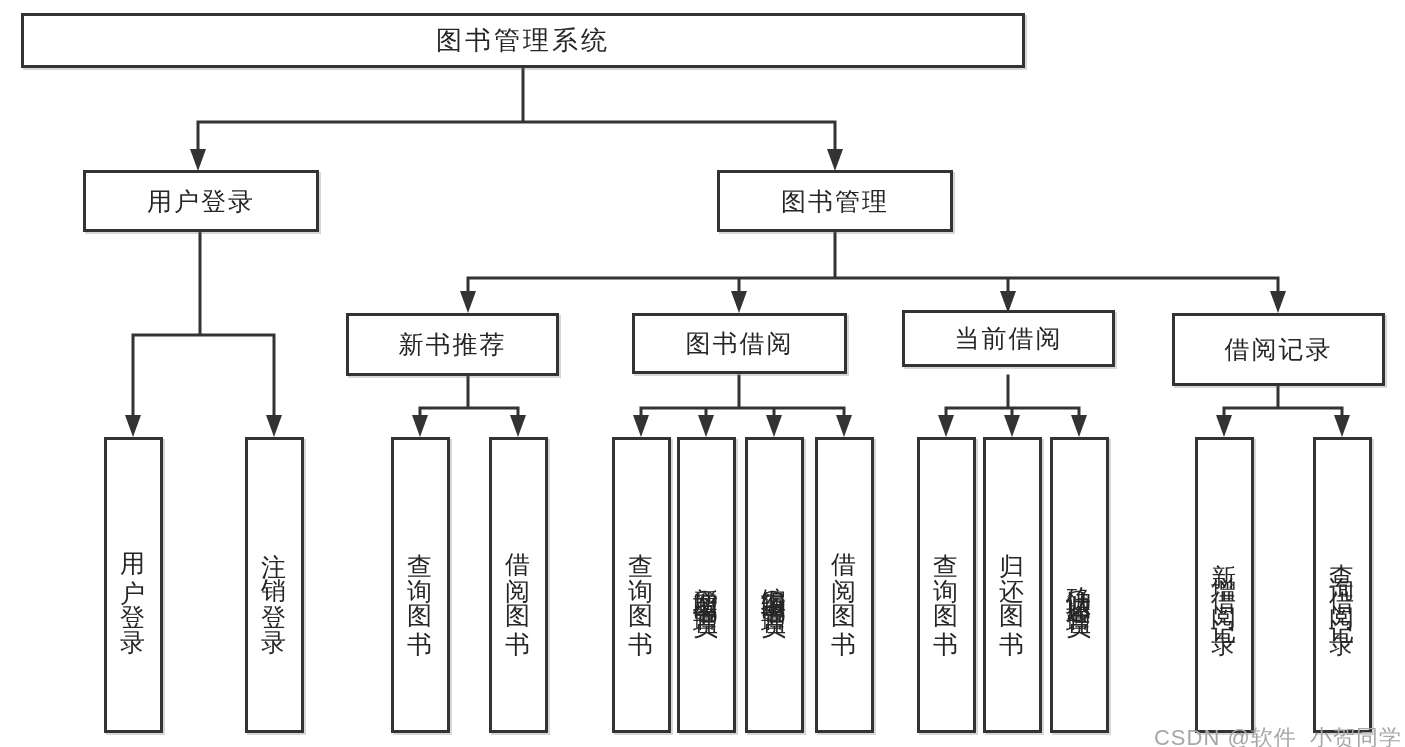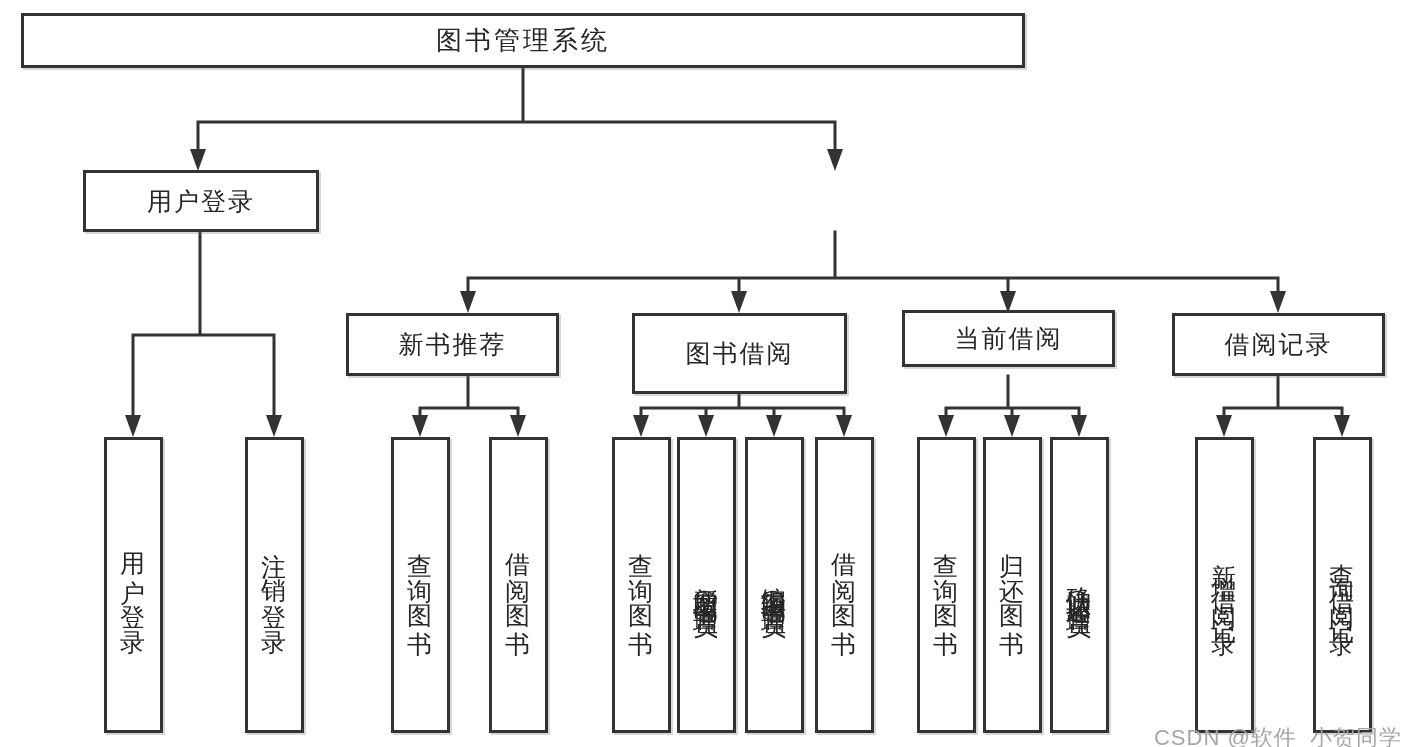--- a/index.html
+++ b/index.html
@@ -64,31 +64,34 @@
     </g>
   </svg>
 
   <div class="box h root-box" style="left:21px;top:13px;width:1004px;height:55px">
     <span>图书管理系统</span>
   </div>
 
   <div class="box h" style="left:83px;top:170px;width:236px;height:62px">
     <span>用户登录</span>
   </div>
+  <div class="box h" style="left:717px;top:170px;width:236px;height:62px">
+    <span>图书管理</span>
+  </div>
 
   <div class="box h" style="left:346px;top:313px;width:213px;height:63px">
     <span>新书推荐</span>
   </div>
-  <div class="box h" style="left:632px;top:313px;width:215px;height:81px">
+  <div class="box h" style="left:632px;top:313px;width:215px;height:61px">
     <span>图书借阅</span>
   </div>
   <div class="box h" style="left:902px;top:310px;width:213px;height:57px">
     <span>当前借阅</span>
   </div>
-  <div class="box h" style="left:1172px;top:313px;width:213px;height:63px">
+  <div class="box h" style="left:1172px;top:313px;width:213px;height:73px">
     <span>借阅记录</span>
   </div>
 
   <div class="box v" style="left:104px;top:437px;width:59px;height:296px">
     <span style="letter-spacing: 26px;">用户登录</span>
   </div>
   <div class="box v" style="left:245px;top:437px;width:59px;height:296px">
     <span style="letter-spacing: 26px;">注销登录</span>
   </div>
 

